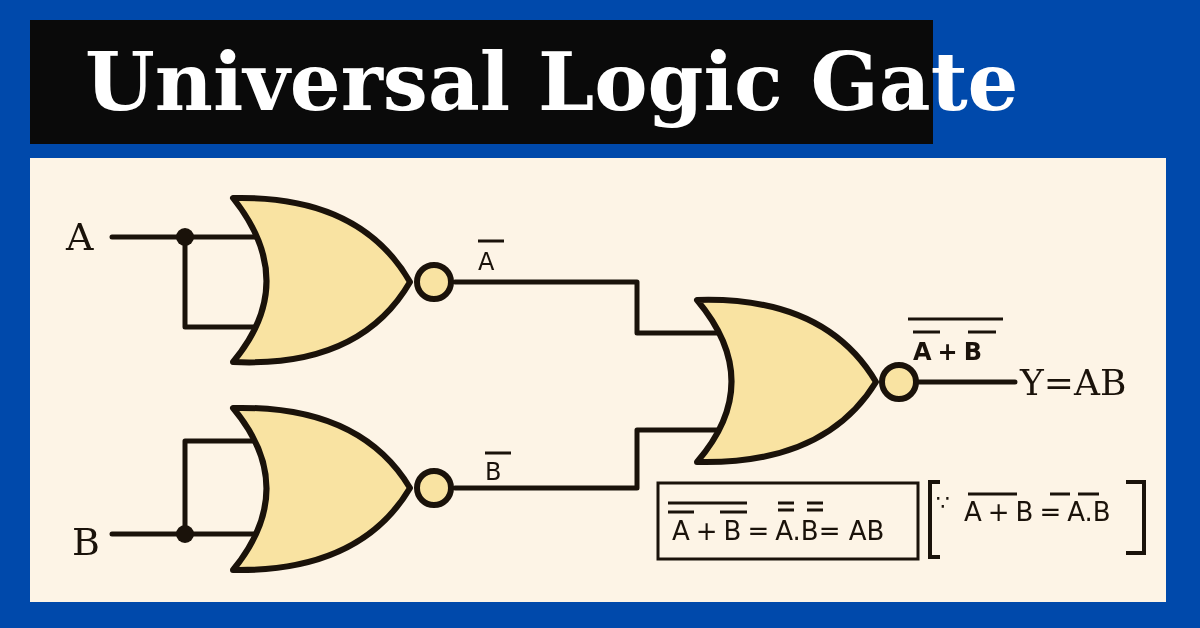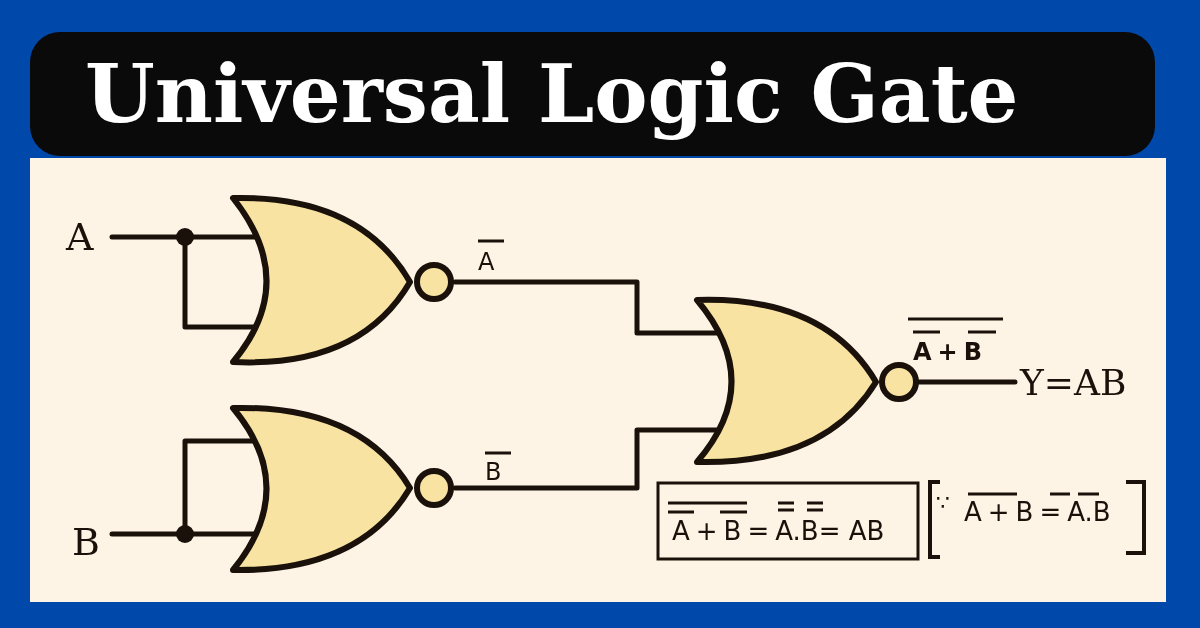--- a/index.html
+++ b/index.html
@@ -1,17 +1,17 @@
 <!DOCTYPE html>
 <html><head>
 <meta charset="utf-8">
 <style>
   html, body { margin:0; padding:0; }
   body { width:1200px; height:628px; background:#0049ab; position:relative; overflow:hidden; font-family:"DejaVu Sans", sans-serif; }
-  .title-box { position:absolute; left:30px; top:32px; width:1125px; height:124px; background:#0a0a0a;border-radius:30px; }
+  .title-box { position:absolute; left:30px; top:20px; width:903px; height:124px; background:#0a0a0a; }
   .title-text { position:absolute; left:55px; top:14px; color:#fff; font-family:"DejaVu Serif", serif; font-weight:bold; font-size:80px; line-height:96px; letter-spacing:0px; white-space:nowrap; }
   .panel { position:absolute; left:30px; top:158px; width:1136px; height:444px; background:#fdf4e6; }
   svg { position:absolute; left:0; top:0; }
   .serif { font-family:"DejaVu Serif", serif; }
   .sans { font-family:"DejaVu Sans", sans-serif; }
 </style>
 </head>
 <body>
 
 <div class="title-box">

